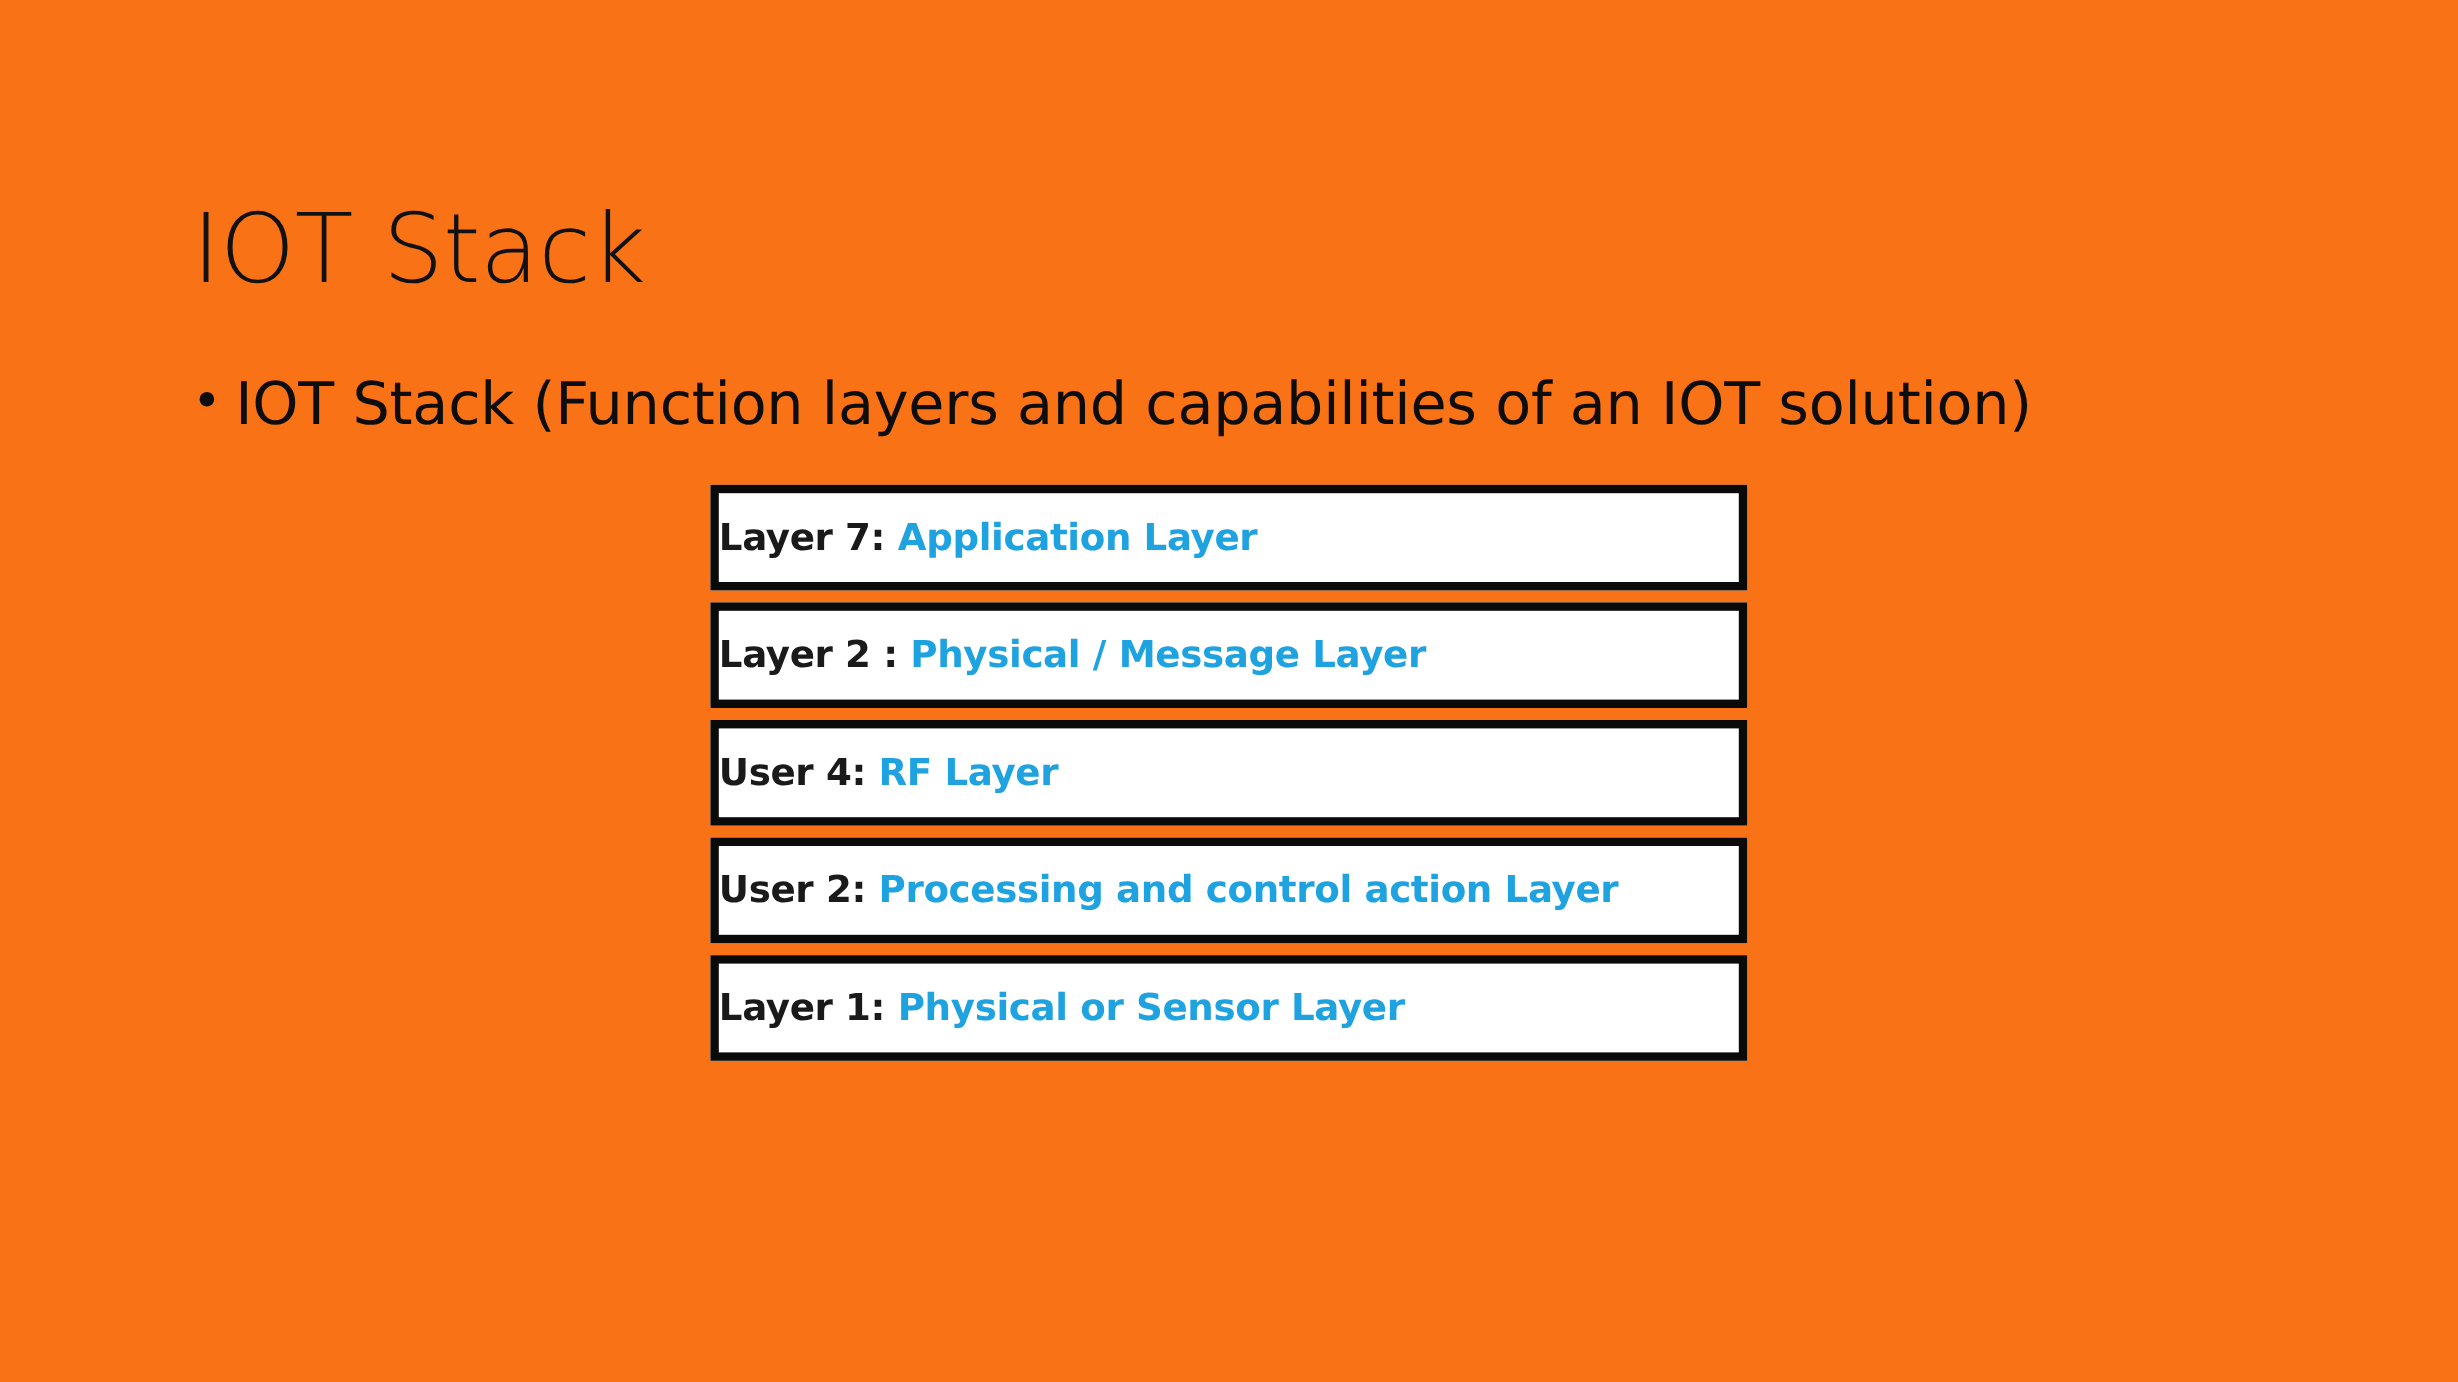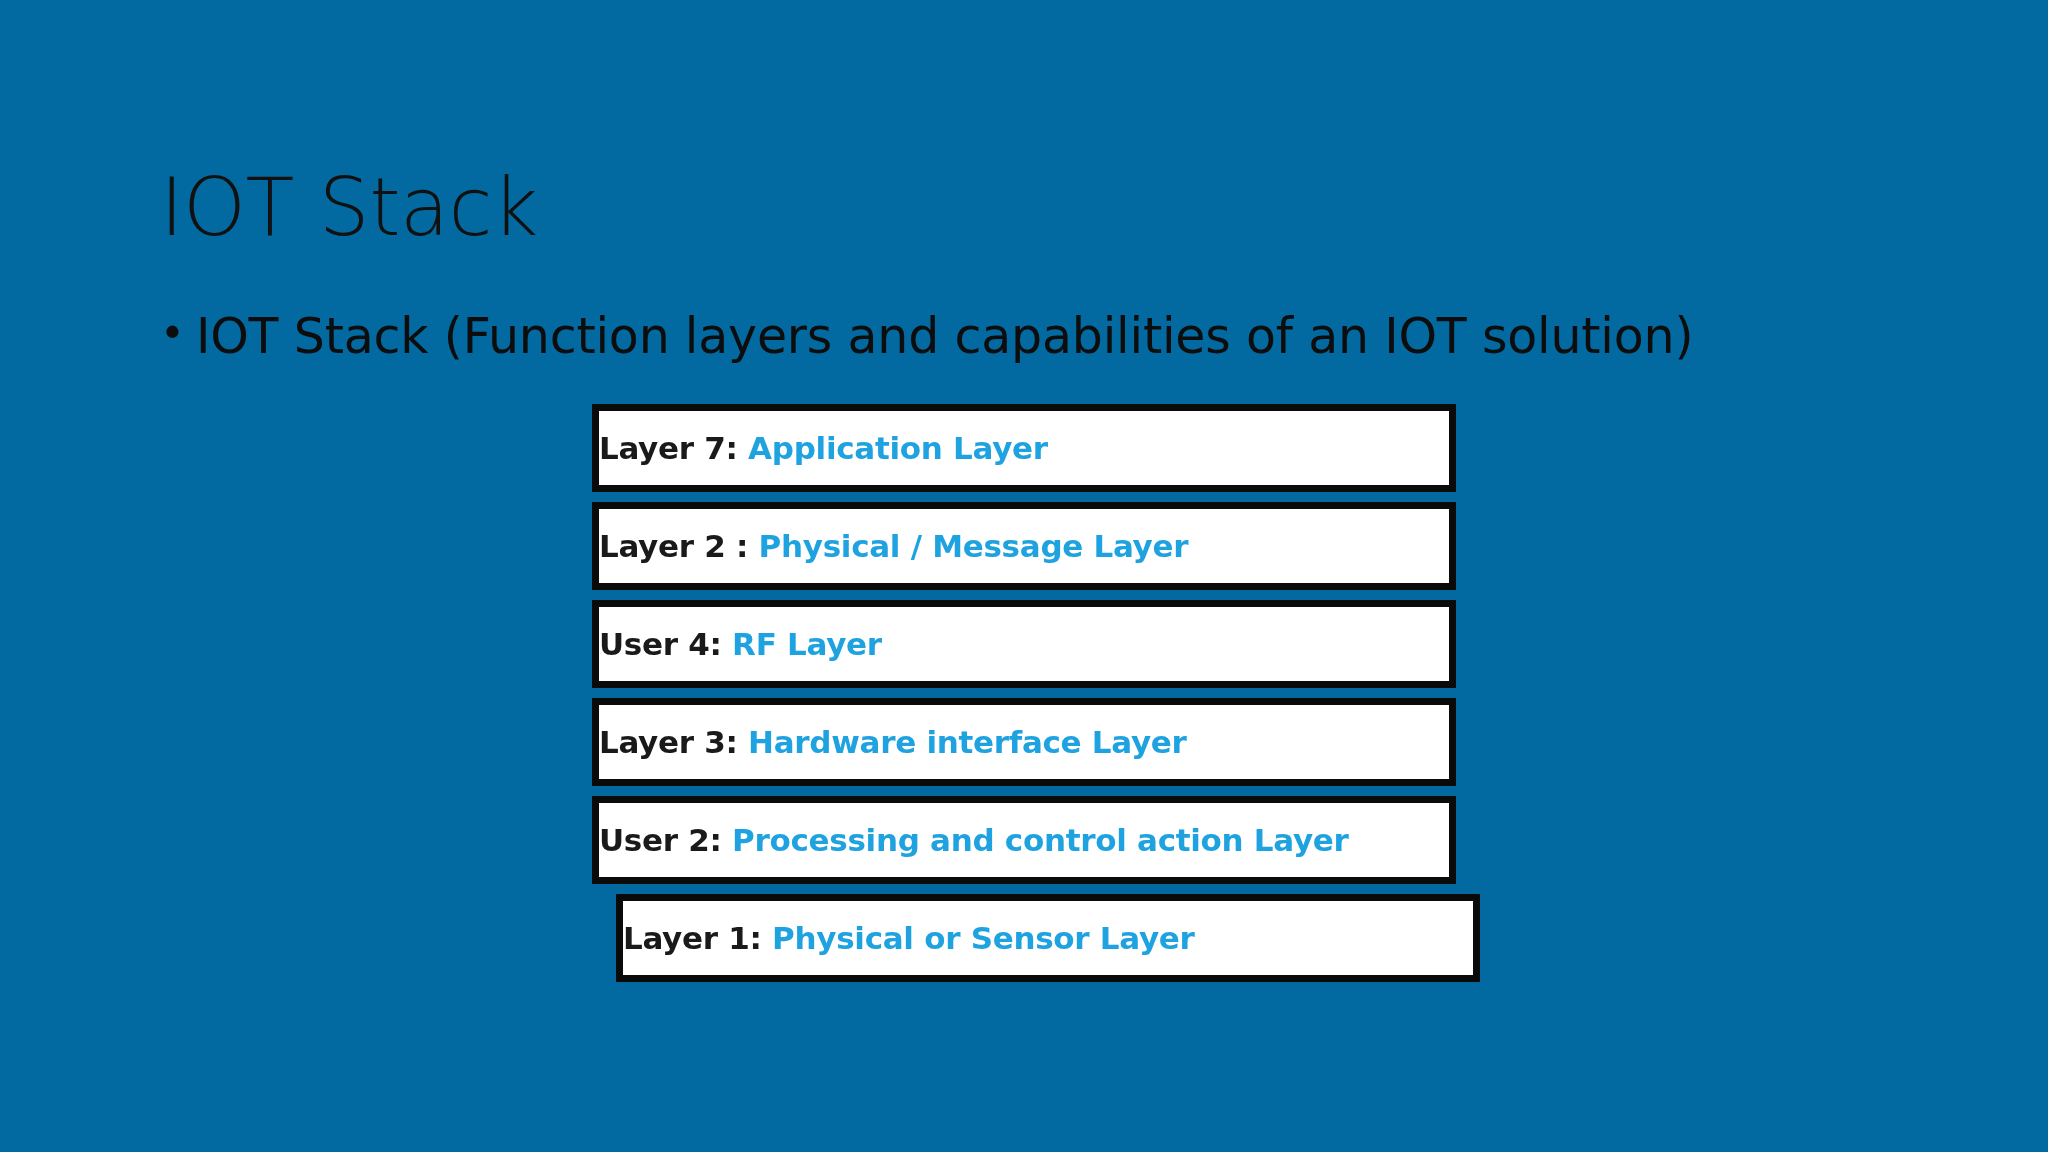--- a/index.html
+++ b/index.html
@@ -13,21 +13,21 @@
     height: 1152px;
     overflow: hidden;
     font-family: "Liberation Sans", sans-serif;
     -webkit-font-smoothing: antialiased;
   }
 
   .slide {
     position: relative;
     width: 2048px;
     height: 1152px;
-    background: #0369a1;
+    background: #f97316;
   }
 
   
   .slide-title {
     position: absolute;
     left: 160px;
     top: 112px;
     width: 1740px;
     font-family: "DejaVu Sans", sans-serif;
     font-size: 80px;
@@ -83,21 +83,20 @@
     height: 88px;
     margin-bottom: 10px;
     background: #ffffff;
     border: 7px solid #0a0a0a;
     display: flex;
     align-items: center;
     overflow: hidden;
   }
   .layer-box:last-child {
     margin-bottom: 0;
-    margin-left: 24px;
   }
 
   .layer-text {
     font-family: "DejaVu Sans", sans-serif;
     font-size: 31px;
     font-weight: bold;
     letter-spacing: -0.3px;
     white-space: nowrap;
     line-height: 1;
   }
@@ -139,26 +138,20 @@
       </span>
     </div>
 
     <div class="layer-box">
       <span class="layer-text">
         <span class="layer-prefix">User 4: </span>
         <span class="layer-name">RF Layer</span>
       </span>
     </div>
 
-    <div class="layer-box">
-      <span class="layer-text">
-        <span class="layer-prefix">Layer 3: </span>
-        <span class="layer-name">Hardware interface Layer</span>
-      </span>
-    </div>
 
     <div class="layer-box">
       <span class="layer-text">
         <span class="layer-prefix">User 2: </span>
         <span class="layer-name">Processing and control action Layer</span>
       </span>
     </div>
 
     <div class="layer-box">
       <span class="layer-text">

